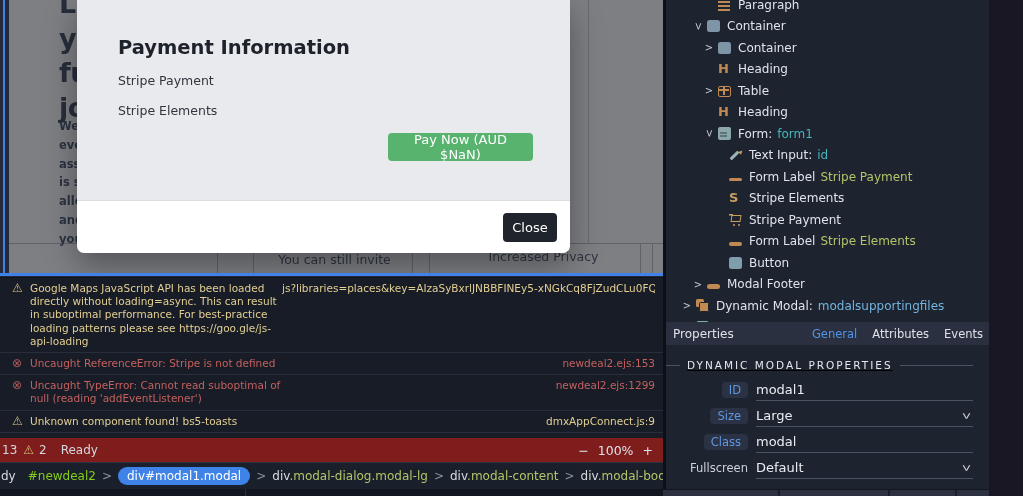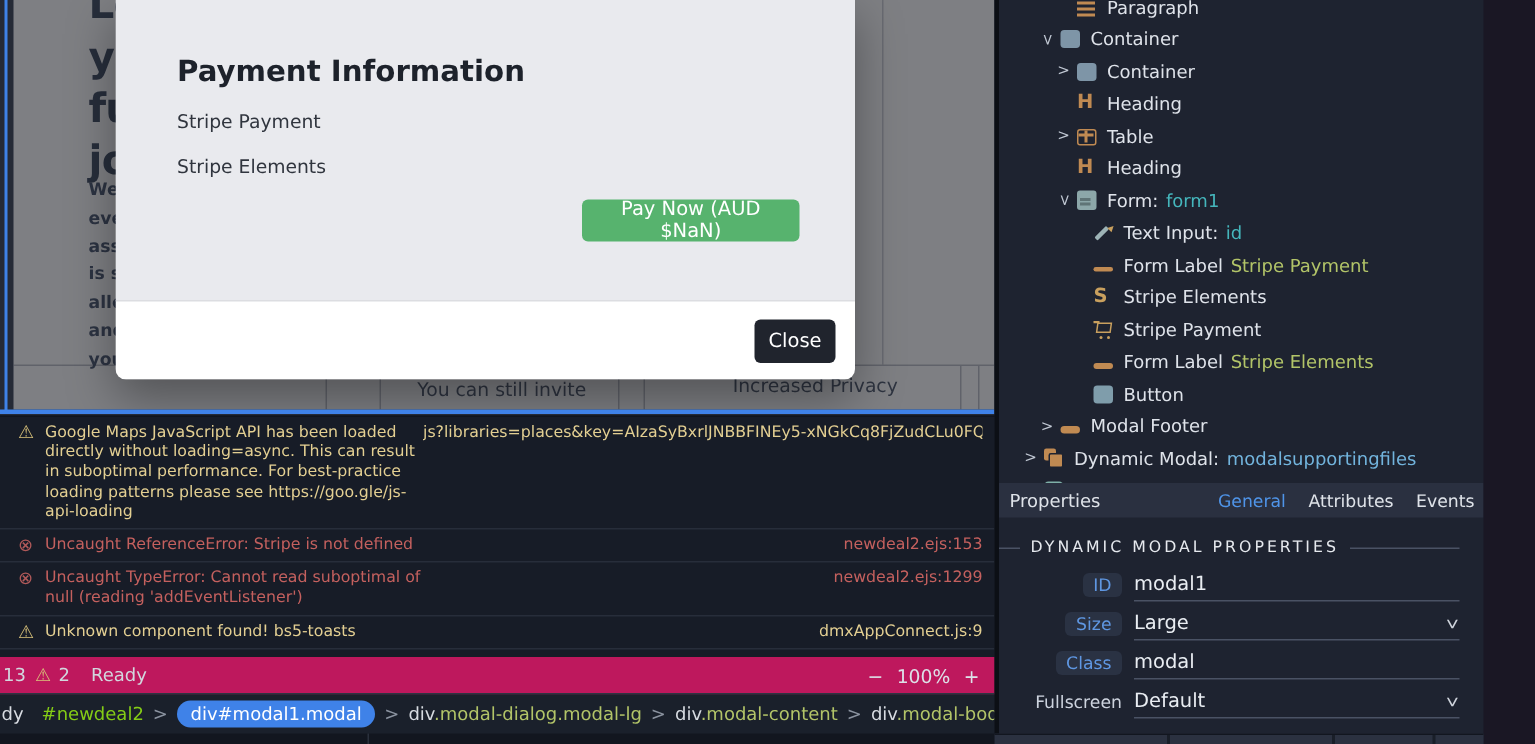--- a/index.html
+++ b/index.html
@@ -32,21 +32,21 @@
   .console{position:absolute;left:0;top:277px;width:663px;height:161px;background:#171c27;border-top:1px solid #10141d;overflow:hidden;}
   .crow{display:flex;align-items:flex-start;padding:4px 8px 4px 12px;border-bottom:1px solid #272d3a;}
   .crow .cicon{flex:0 0 18px;font-size:12px;line-height:13px;margin-top:0;}
   .crow.warn .cicon{color:#d9c27a;} .crow.err .cicon{color:#b05959;}
   .crow .cmsg{flex:0 0 252px;font-size:10.5px;line-height:13.2px;}
   .crow .csrc{flex:1;text-align:right;font-size:10.5px;line-height:13.2px;white-space:nowrap;overflow:hidden;}
   .crow.warn .cmsg,.crow.warn .csrc{color:#e3cf92;}
   .crow.err .cmsg,.crow.err .csrc{color:#c4605e;}
 
   
-  .statusbar{position:absolute;left:0;top:438px;width:663px;height:25px;background:#be185d;border-bottom:1px solid #2e3442;display:flex;align-items:center;font-size:12px;color:#d2d7de;}
+  .statusbar{position:absolute;left:0;top:438px;width:663px;height:25px;background:#7f1d1d;border-bottom:1px solid #2e3442;display:flex;align-items:center;font-size:12px;color:#d2d7de;}
   .statusbar .sicon{color:#d9c27a;font-size:12px;margin:0 4px 0 6px;}
   .statusbar .scount{margin-left:1px;}
   .statusbar .sready{margin-left:14px;}
   .zoomctl{position:absolute;right:10px;top:0;height:25px;display:flex;align-items:center;gap:9px;color:#dde1e8;font-size:12.5px;}
   .zoomctl span{cursor:pointer;}
 
   
   .crumbbar{position:absolute;left:0;top:463px;width:663px;height:26px;background:#1a202b;display:flex;align-items:center;font-size:12px;white-space:nowrap;overflow:hidden;padding-left:1px;}
   .crumb-sep{color:#8b93a0;margin:0 6px;}
   .crumb-tag{color:#d7dbe1;}
@@ -95,21 +95,21 @@
   .ti-dynamic-modal::before{content:"";position:absolute;left:0;top:0;width:8px;height:8px;background:#c08a52;border-radius:1.5px;}
   .ti-dynamic-modal::after{content:"";position:absolute;left:3px;top:3px;width:8px;height:8px;background:#c08a52;border-radius:1.5px;border:1.5px solid #1e2330;}
 
   
   .props-header{position:absolute;left:0;top:322px;width:323px;height:23px;background:#2a3040;display:flex;align-items:center;}
   .props-title{font-size:12px;color:#dfe3e9;margin-left:7px;}
   .props-tabs{margin-left:auto;margin-right:6px;display:flex;gap:15px;font-size:11.5px;}
   .ptab{color:#dfe3e9;cursor:pointer;}
   .ptab.active{color:#4f94e8;}
   .props-body{position:absolute;left:0;top:345px;width:323px;height:144px;}
-  .psec{display:flex;align-items:center;margin:14px 0 6px 0;}
+  .psec{display:flex;align-items:center;margin:14px 0 6px 0;text-decoration:underline;}
   .psec .line1{width:14px;height:1px;background:#4a5264;margin-right:7px;}
   .psec .line2{flex:1;height:1px;background:#4a5264;margin-left:7px;margin-right:16px;}
   .psec .ptxt{font-size:10.5px;letter-spacing:2px;color:#e6e9ee;}
   .pfield{display:flex;align-items:center;height:26px;}
   .plabel{flex:0 0 82px;text-align:right;font-size:11.5px;}
   .plabel .lbl{color:#cdd3de;}
   .plabel .lbl.link{color:#5f97e2;background:#2a3243;border-radius:4px;padding:1px 7px;cursor:pointer;}
   .pvalue{flex:1;margin-left:8px;margin-right:16px;border-bottom:1px solid #4a5264;display:flex;align-items:center;height:22px;font-size:13px;color:#e9edf2;cursor:text;}
   .pvalue .caret{margin-left:auto;color:#cfd4dc;font-size:9px;transform:rotate(90deg) scaleY(1.5);margin-right:2px;}
 

